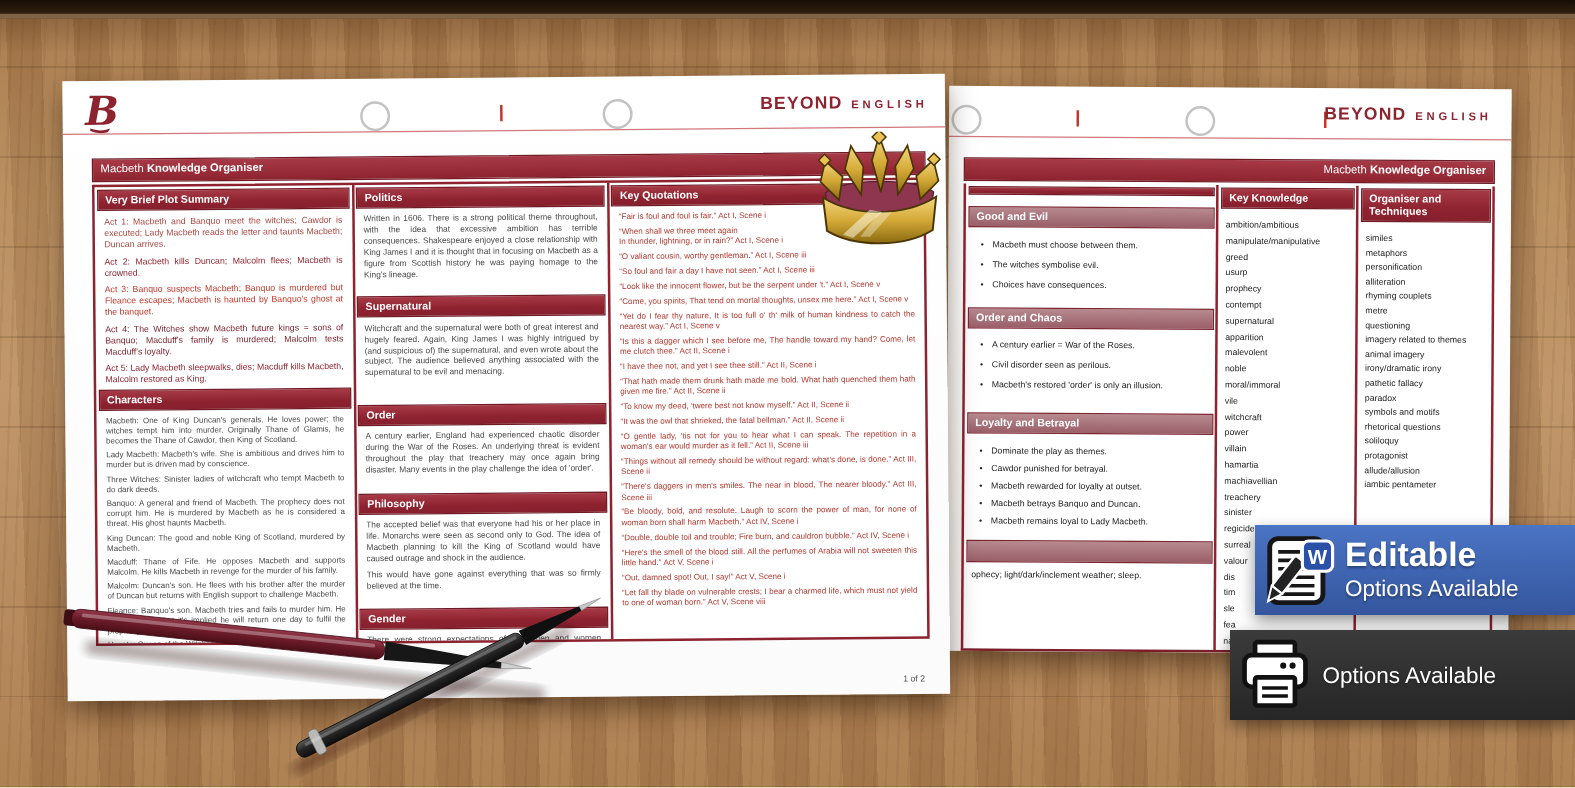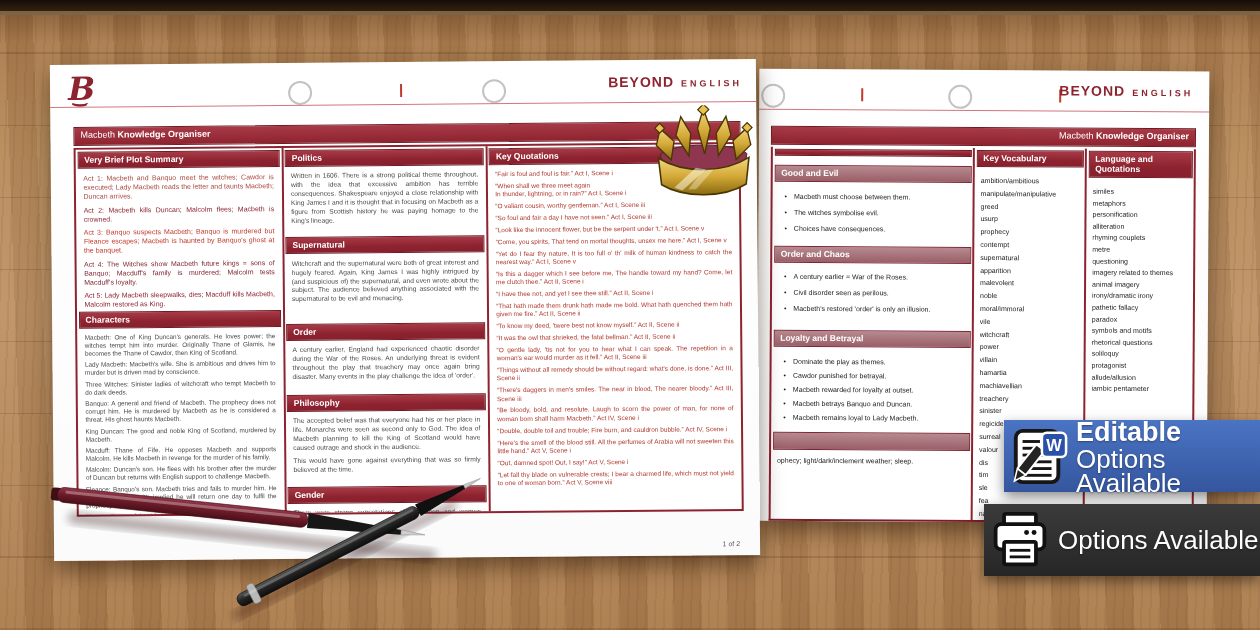--- a/index.html
+++ b/index.html
@@ -76,21 +76,21 @@
   
   .badge{position:absolute;display:flex;align-items:center;color:#fff;z-index:10;
     box-shadow:0 5px 12px rgba(0,0,0,.45);}
   .badge-editable{left:1004px;top:420px;width:256px;height:72px;
     background:linear-gradient(180deg,#4a74c4,#35569e);}
   .badge-bw{left:984px;top:504px;width:276px;height:72px;
     background:linear-gradient(180deg,#3b3b3b,#262626);}
   .badge .bicon{flex:0 0 auto;margin:0 8px 0 6px;}
   .btext{display:flex;flex-direction:column;justify-content:flex-start;}
   .bt1{font-size:27px;font-weight:bold;line-height:29px;text-shadow:0 1px 2px rgba(0,0,0,.35);}
-  .bt2{font-size:26px;line-height:24px;text-shadow:0 1px 2px rgba(0,0,0,.35);}
+  .bt2{font-size:18px;line-height:24px;text-shadow:0 1px 2px rgba(0,0,0,.35);}
 
   .pens{position:absolute;left:28px;top:452px;width:500px;height:178px;z-index:6;pointer-events:none;}
 </style>
 </head>
 <body>
 
 <div class="scene">
   <div class="top-strip"></div>
 
   <div class="page page-right">
@@ -131,21 +131,21 @@
         <div class="bullet">Dominate the play as themes.</div>
             <div class="bullet">Cawdor punished for betrayal.</div>
             <div class="bullet">Macbeth rewarded for loyalty at outset.</div>
             <div class="bullet">Macbeth betrays Banquo and Duncan.</div>
             <div class="bullet">Macbeth remains loyal to Lady Macbeth.</div>
           </div>
         <div class="sec2 mt3" style="height:11px;"></div>
         <div class="motif">ophecy; light/dark/inclement weather; sleep.</div>
       </div>
       <div class="colV">
-        <div class="sec">Key Vocabulary</div>
+        <div class="sec">Key Knowledge</div>
         <div class="wordlist">
 
         <div class="vw">ambition/ambitious</div>
             <div class="vw">manipulate/manipulative</div>
             <div class="vw">greed</div>
             <div class="vw">usurp</div>
             <div class="vw">prophecy</div>
             <div class="vw">contempt</div>
             <div class="vw">supernatural</div>
             <div class="vw">apparition</div>
@@ -164,21 +164,21 @@
             <div class="vw">surreal</div>
             <div class="vw">valour</div>
             <div class="vw">dis</div>
             <div class="vw">tim</div>
             <div class="vw">sle</div>
             <div class="vw">fea</div>
             <div class="vw">nature</div>
           </div>
       </div>
       <div class="colL">
-        <div class="sec">Language and Quotations</div>
+        <div class="sec">Organiser and Techniques</div>
         <div class="wordlist">
 
         <div class="lw">similes</div>
             <div class="lw">metaphors</div>
             <div class="lw">personification</div>
             <div class="lw">alliteration</div>
             <div class="lw">rhyming couplets</div>
             <div class="lw">metre</div>
             <div class="lw">questioning</div>
             <div class="lw">imagery related to themes</div>

